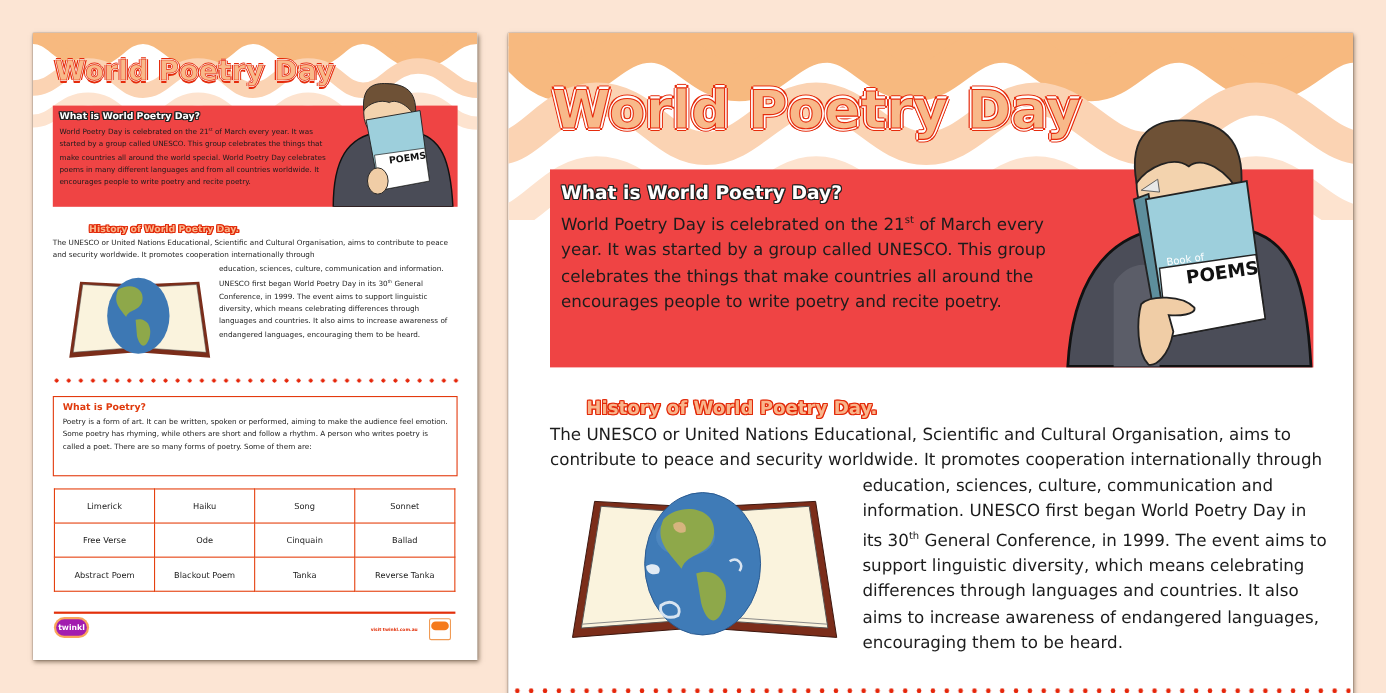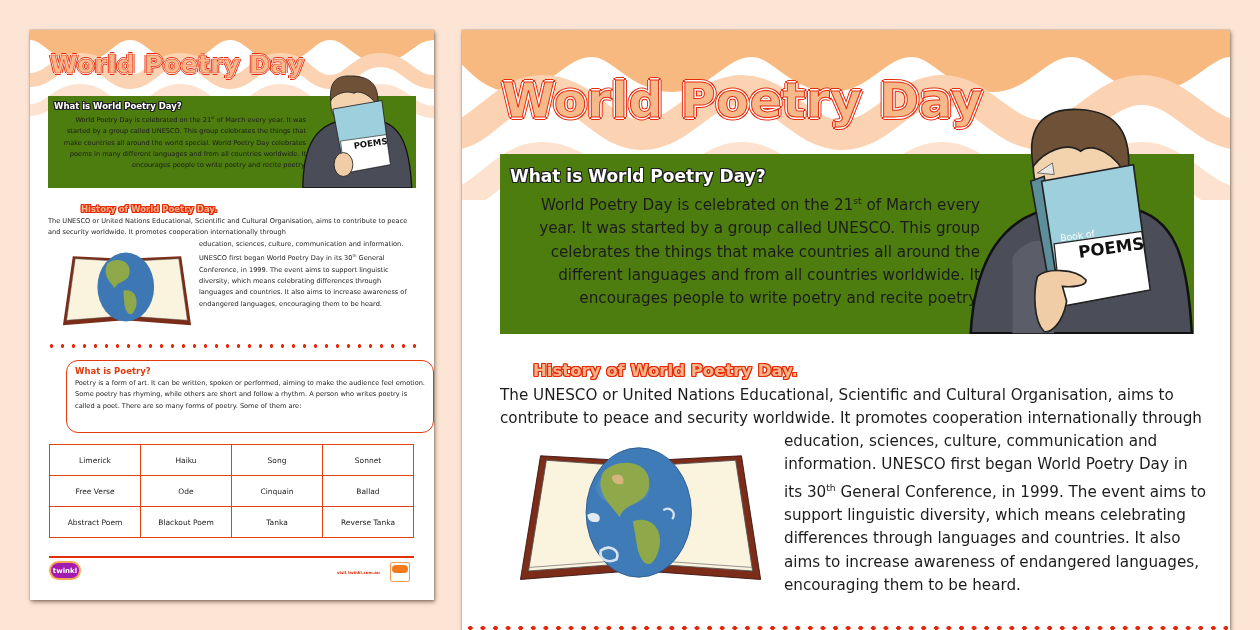--- a/index.html
+++ b/index.html
@@ -12,36 +12,36 @@
   #zoomed { left: 462px; top: 30px; width: 768px; height: 620px; }
 
   .waves { position: absolute; left: 0; top: 0; width: 100%; }
   .title-text { position: absolute; font-family: "DejaVu Sans", sans-serif; font-weight: bold;
      color: #f8b98a; -webkit-text-stroke: 1px #e52b0c;
      text-shadow: 0 0 0 #fff, 2px 0 0 #fff, -2px 0 0 #fff, 0 2px 0 #fff, 0 -2px 0 #fff,
                   3px 0 0 #e52b0c, -3px 0 0 #e52b0c, 0 3px 0 #e52b0c, 0 -3px 0 #e52b0c,
                   2px 2px 0 #e52b0c, -2px -2px 0 #e52b0c, 2px -2px 0 #e52b0c, -2px 2px 0 #e52b0c;
      letter-spacing: 0.5px; white-space: nowrap; }
 
-  .intro-box { position: absolute; background: #4d7c0f; text-align: right; }
+  .intro-box { position: absolute; background: #ef4444; }
   .intro-heading { font-weight: bold; color: #fff; white-space: nowrap;
      text-shadow: 1px 0 0 #222, -1px 0 0 #222, 0 1px 0 #222, 0 -1px 0 #222,
                   1px 1px 0 #222, -1px -1px 0 #222, 1px -1px 0 #222, -1px 1px 0 #222; }
   .body-text { color: #1c1c1c; }
   .body-text sup { font-size: 0.6em; }
 
   .history-heading { font-weight: bold; color: #f9b48a; white-space: nowrap;
      text-shadow: 1px 0 0 #e32a0a, -1px 0 0 #e32a0a, 0 1px 0 #e32a0a, 0 -1px 0 #e32a0a,
                   1px 1px 0 #e32a0a, -1px -1px 0 #e32a0a, 1px -1px 0 #e32a0a, -1px 1px 0 #e32a0a; padding-left: 33px; }
 
   .dots { position: absolute; height: 6px;
      background-image: radial-gradient(circle, #e5270b 1.6px, transparent 2px);
      background-size: 11px 6px; background-repeat: repeat-x; }
 
-  .poetry-box { position: absolute; border: 1.5px solid #e33a0e; border-radius: 12px; background: #fff; margin-left: 18px; }
+  .poetry-box { position: absolute; border: 1.5px solid #e33a0e; border-radius: 0; background: #fff; }
   .poetry-heading { color: #e03a0d; font-weight: bold; }
 
   table.forms { position: absolute; border-collapse: collapse; border: 1.5px solid #e5410f; padding-left: 19px; }
   table.forms td { border: 1px solid #e5410f; text-align: center; color: #222;
      font-size: 7.5px; height: 31px; width: 91px; }
 
   .footer-line { position: absolute; height: 1.5px; background: #e3300b; }
   .twinkl-logo { position: absolute; background: #a21caf; color: #fff; font-weight: bold;
      border-radius: 10px; display: flex; align-items: center; justify-content: center;
      font-size: 7px; box-shadow: 0 0 0 2px #f9a55a; }
@@ -141,21 +141,20 @@
   </svg>
 
   <div class="title-text" style="left:40px; top:42px; font-size:48px;">World Poetry Day</div>
 
   <div class="intro-box" style="left:38px; top:124px; width:694px; height:180px;">
     <div class="intro-heading" style="position:absolute; left:10px; top:12px; font-size:17px;">What is World Poetry Day?</div>
     <div class="body-text" style="position:absolute; left:10px; top:36px; width:470px; font-size:15.2px; line-height:23.3px; white-space:nowrap;">
       <div><span>World Poetry Day is celebrated on the 21</span><sup>st</sup><span> of March every</span></div>
       <div>year. It was started by a group called UNESCO. This group</div>
       <div>celebrates the things that make countries all around the</div>
-      <div>different languages and from all countries worldwide. It</div>
       <div>encourages people to write poetry and recite poetry.</div>
     </div>
   </div>
 
   <svg class="illus" style="left:492px; top:52px;" width="242" height="252" viewBox="0 0 290 300">
     <path d="M20,300 C25,210 60,160 120,150 L210,150 C265,160 280,210 285,300 Z" fill="#4b4d58" stroke="#111" stroke-width="3"></path>
     <path d="M70,210 C80,190 110,180 120,200 L120,300 L70,300 Z" fill="#5b5d68"></path>
     <ellipse cx="185" cy="118" rx="12" ry="20" fill="#f0cfa8" stroke="#222" stroke-width="2"></ellipse>
     <ellipse cx="150" cy="100" rx="55" ry="62" fill="#f3d3ae" stroke="#222" stroke-width="2"></ellipse>
     <path d="M95,100 C85,45 115,30 150,32 C195,34 215,60 208,115 C195,85 165,70 152,82 C135,70 108,82 95,100 Z" fill="#6e5136" stroke="#222" stroke-width="2"></path>

